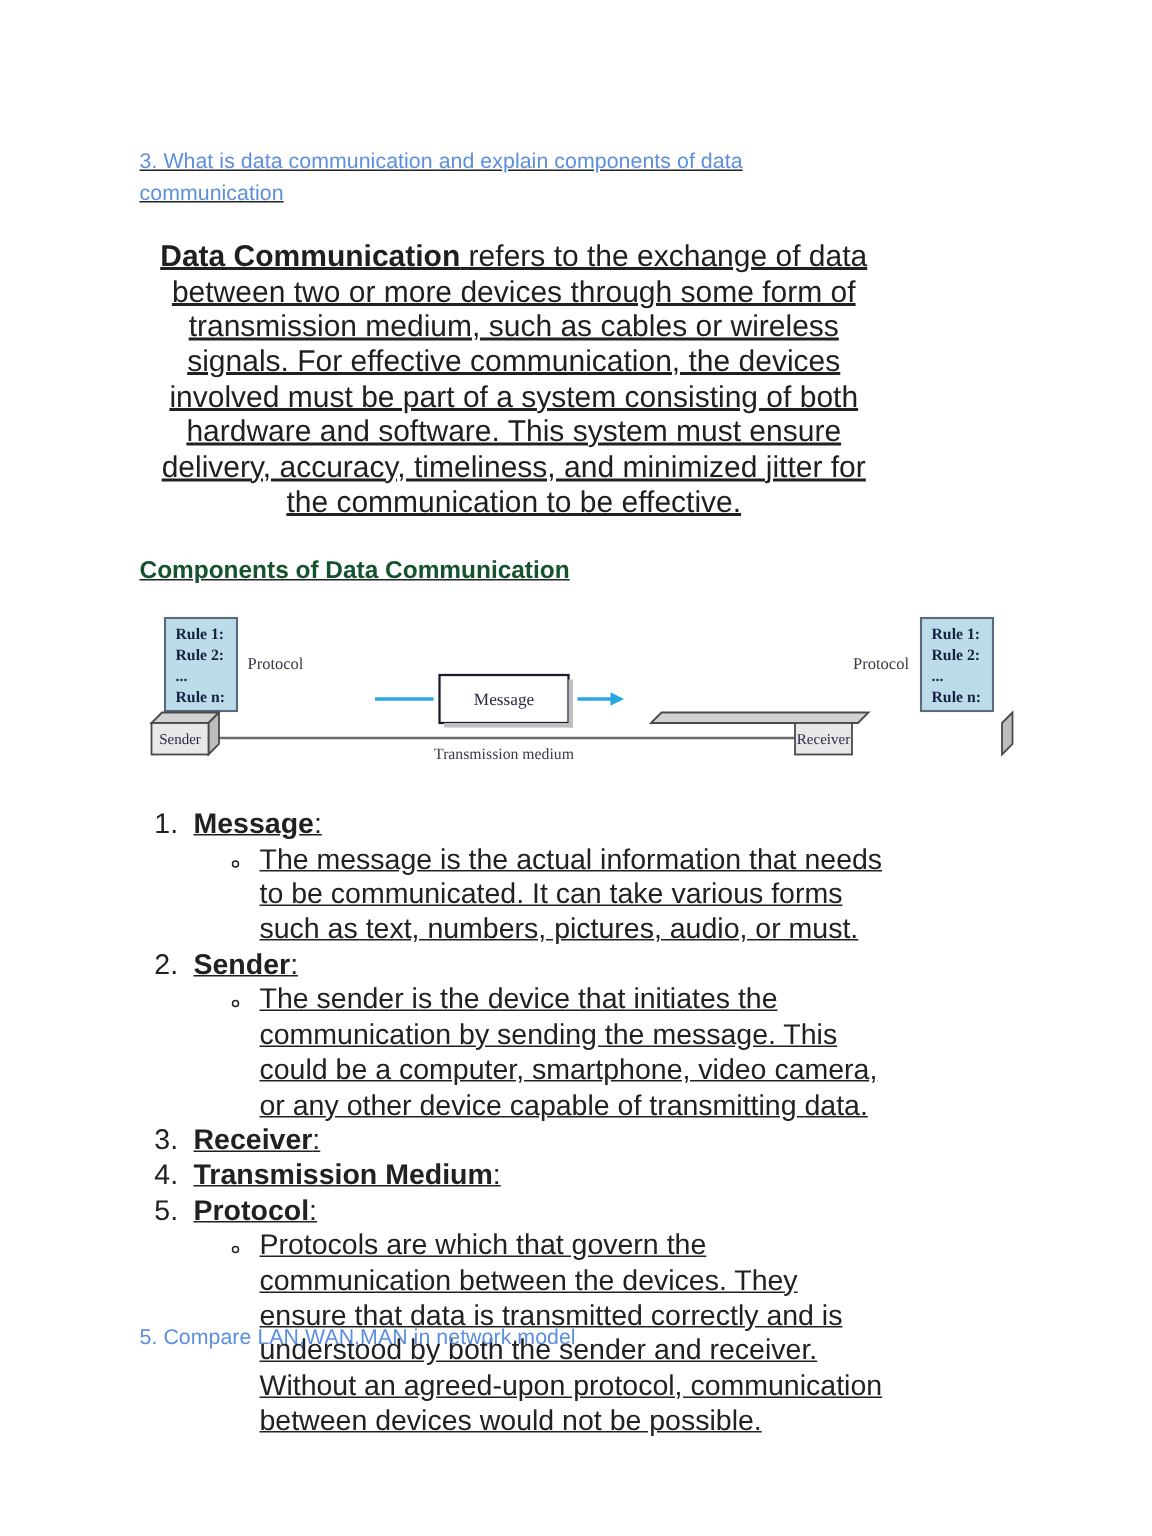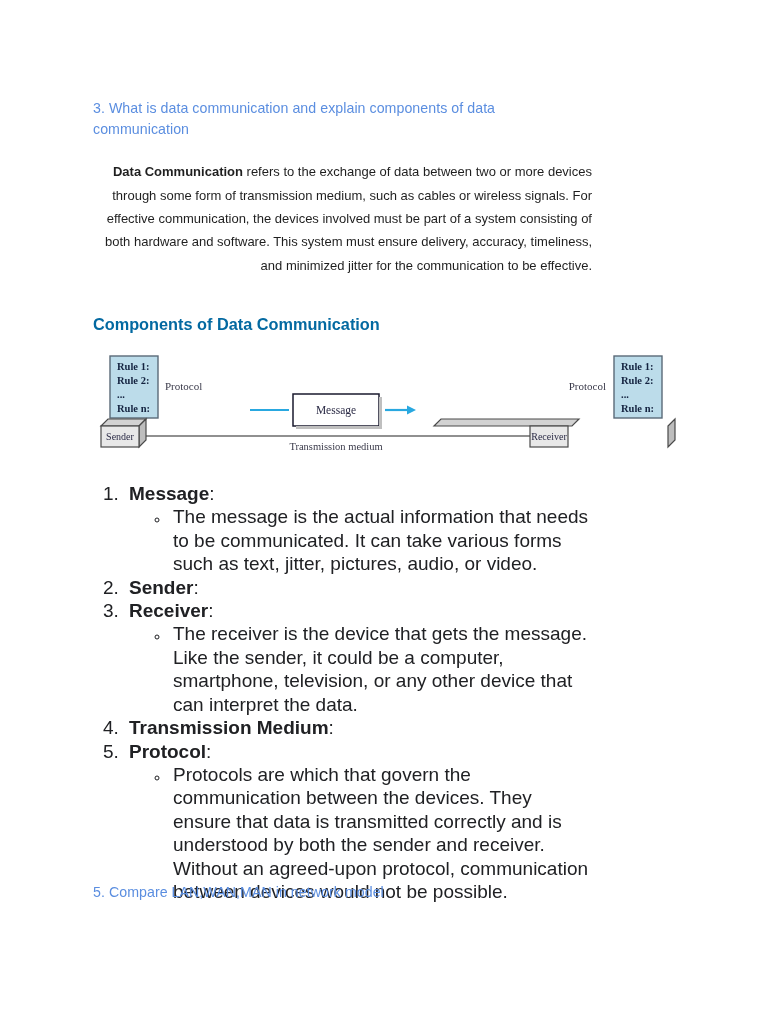--- a/index.html
+++ b/index.html
@@ -14,44 +14,45 @@
     color: #202124;
     -webkit-font-smoothing: antialiased;
   }
   .page {
     position: relative;
     width: 640px;
     height: 1024px;
     background: #ffffff;
     box-sizing: border-box;
     padding: 98px 48px 0 93px;
+    text-decoration: underline;
   }
   .q-heading {
     color: #5b8ee0;
     font-size: 14.2px;
     line-height: 1.45;
     font-weight: 400;
     margin: 0 0 21px 0;
     letter-spacing: 0.05px;
   }
   .body-para {
-    font-size: 13px;
+    font-size: 20px;
     line-height: 23.4px;
-    margin: 0 0 36px 0;
+    margin: 0 0 22px 0;
     color: #1f1f1f;
-    text-align: right;
+    text-align: center;
   }
   .body-para b { font-weight: 700; }
 
   .sec-heading {
     font-size: 16.3px;
     font-weight: 700;
     line-height: 1.4;
     margin: 0 0 12px 0;
-    color: #0369a1;
+    color: #14532d;
   }
 
   
   .diagram-wrap {
     position: relative;
     width: 100%;
     height: 112px;
     margin: 8px 0 22px 0;
   }
   .diagram-wrap svg { display: block; }
@@ -151,31 +152,31 @@
         <rect x="437" y="78" width="38" height="21" fill="#e8e8e8" stroke="#4a4a4a" stroke-width="1.2"></rect>
         <text x="456" y="92" text-anchor="middle" font-family="'Liberation Serif', serif" font-size="10" fill="#2a2a45">Receiver</text>
       </g>
     </svg>
   </div>
 
   <ol class="components">
     <li>
       <span class="term">Message</span><span>:</span>
       <ul class="sub">
-        <li>The message is the actual information that needs to be communicated. It can take various forms such as text, jitter, pictures, audio, or video.</li>
+        <li>The message is the actual information that needs to be communicated. It can take various forms such as text, numbers, pictures, audio, or must.</li>
       </ul>
     </li>
     <li>
       <span class="term">Sender</span><span>:</span>
+      <ul class="sub">
+        <li>The sender is the device that initiates the communication by sending the message. This could be a computer, smartphone, video camera, or any other device capable of transmitting data.</li>
+      </ul>
     </li>
     <li>
       <span class="term">Receiver</span><span>:</span>
-      <ul class="sub">
-        <li>The receiver is the device that gets the message. Like the sender, it could be a computer, smartphone, television, or any other device that can interpret the data.</li>
-      </ul>
     </li>
     <li>
       <span class="term">Transmission Medium</span><span>:</span>
     </li>
     <li>
       <span class="term">Protocol</span><span>:</span>
       <ul class="sub">
         <li>Protocols are which that govern the communication between the devices. They ensure that data is transmitted correctly and is understood by both the sender and receiver. Without an agreed-upon protocol, communication between devices would not be possible.</li>
       </ul>
     </li>

